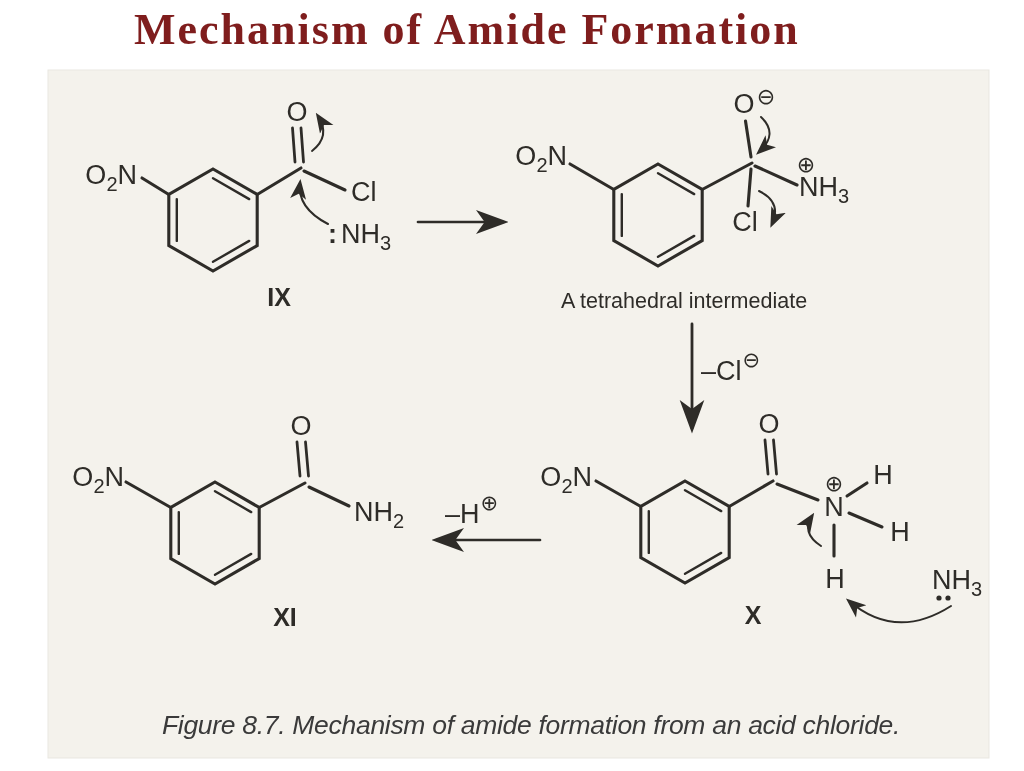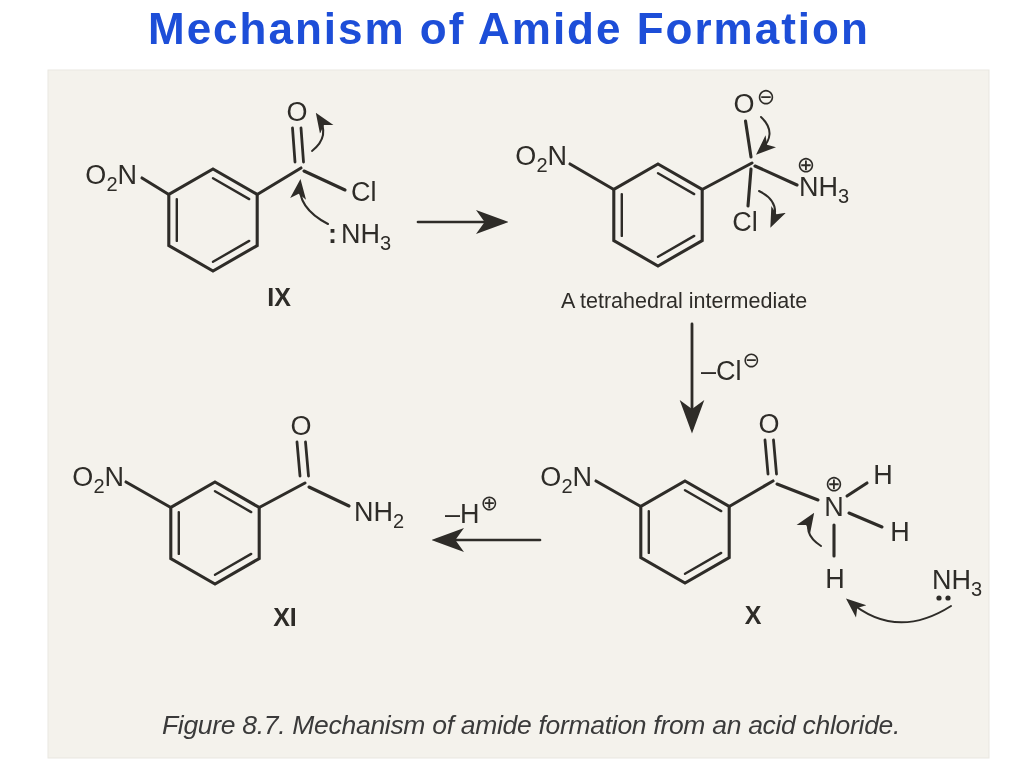--- a/index.html
+++ b/index.html
@@ -1,23 +1,23 @@
 <!DOCTYPE html>
 <html><head>
 <meta charset="utf-8">
 <style>
   html,body{margin:0;padding:0;}
   body{
     width:1024px;height:771px;position:relative;background:#ffffff;overflow:hidden;
     font-family:"Liberation Sans",sans-serif;
   }
   .slide-title{
-    position:absolute;left:148px;top:4px;white-space:nowrap;
-    font-family:Liberation Sans, sans-serif;font-weight:bold;
-    font-size:44px;letter-spacing:2px;color:#1d4ed8;
+    position:absolute;left:134px;top:4px;white-space:nowrap;
+    font-family:Liberation Serif, serif;font-weight:bold;
+    font-size:44px;letter-spacing:2px;color:#7f1d1d;
   }
   svg{position:absolute;left:0;top:0;}
   text{font-family:"Liberation Sans",sans-serif;stroke:none;}
   .chem{font-size:27px;}
   .sub{font-size:20px;}
   .roman{font-size:25px;font-weight:bold;}
   .note{font-size:21.5px;}
   .arrlabel{font-size:27px;}
   .sym{font-family:"DejaVu Sans",sans-serif;font-size:22px;}
   .supsym{font-family:"DejaVu Sans",sans-serif;font-size:21px;}

